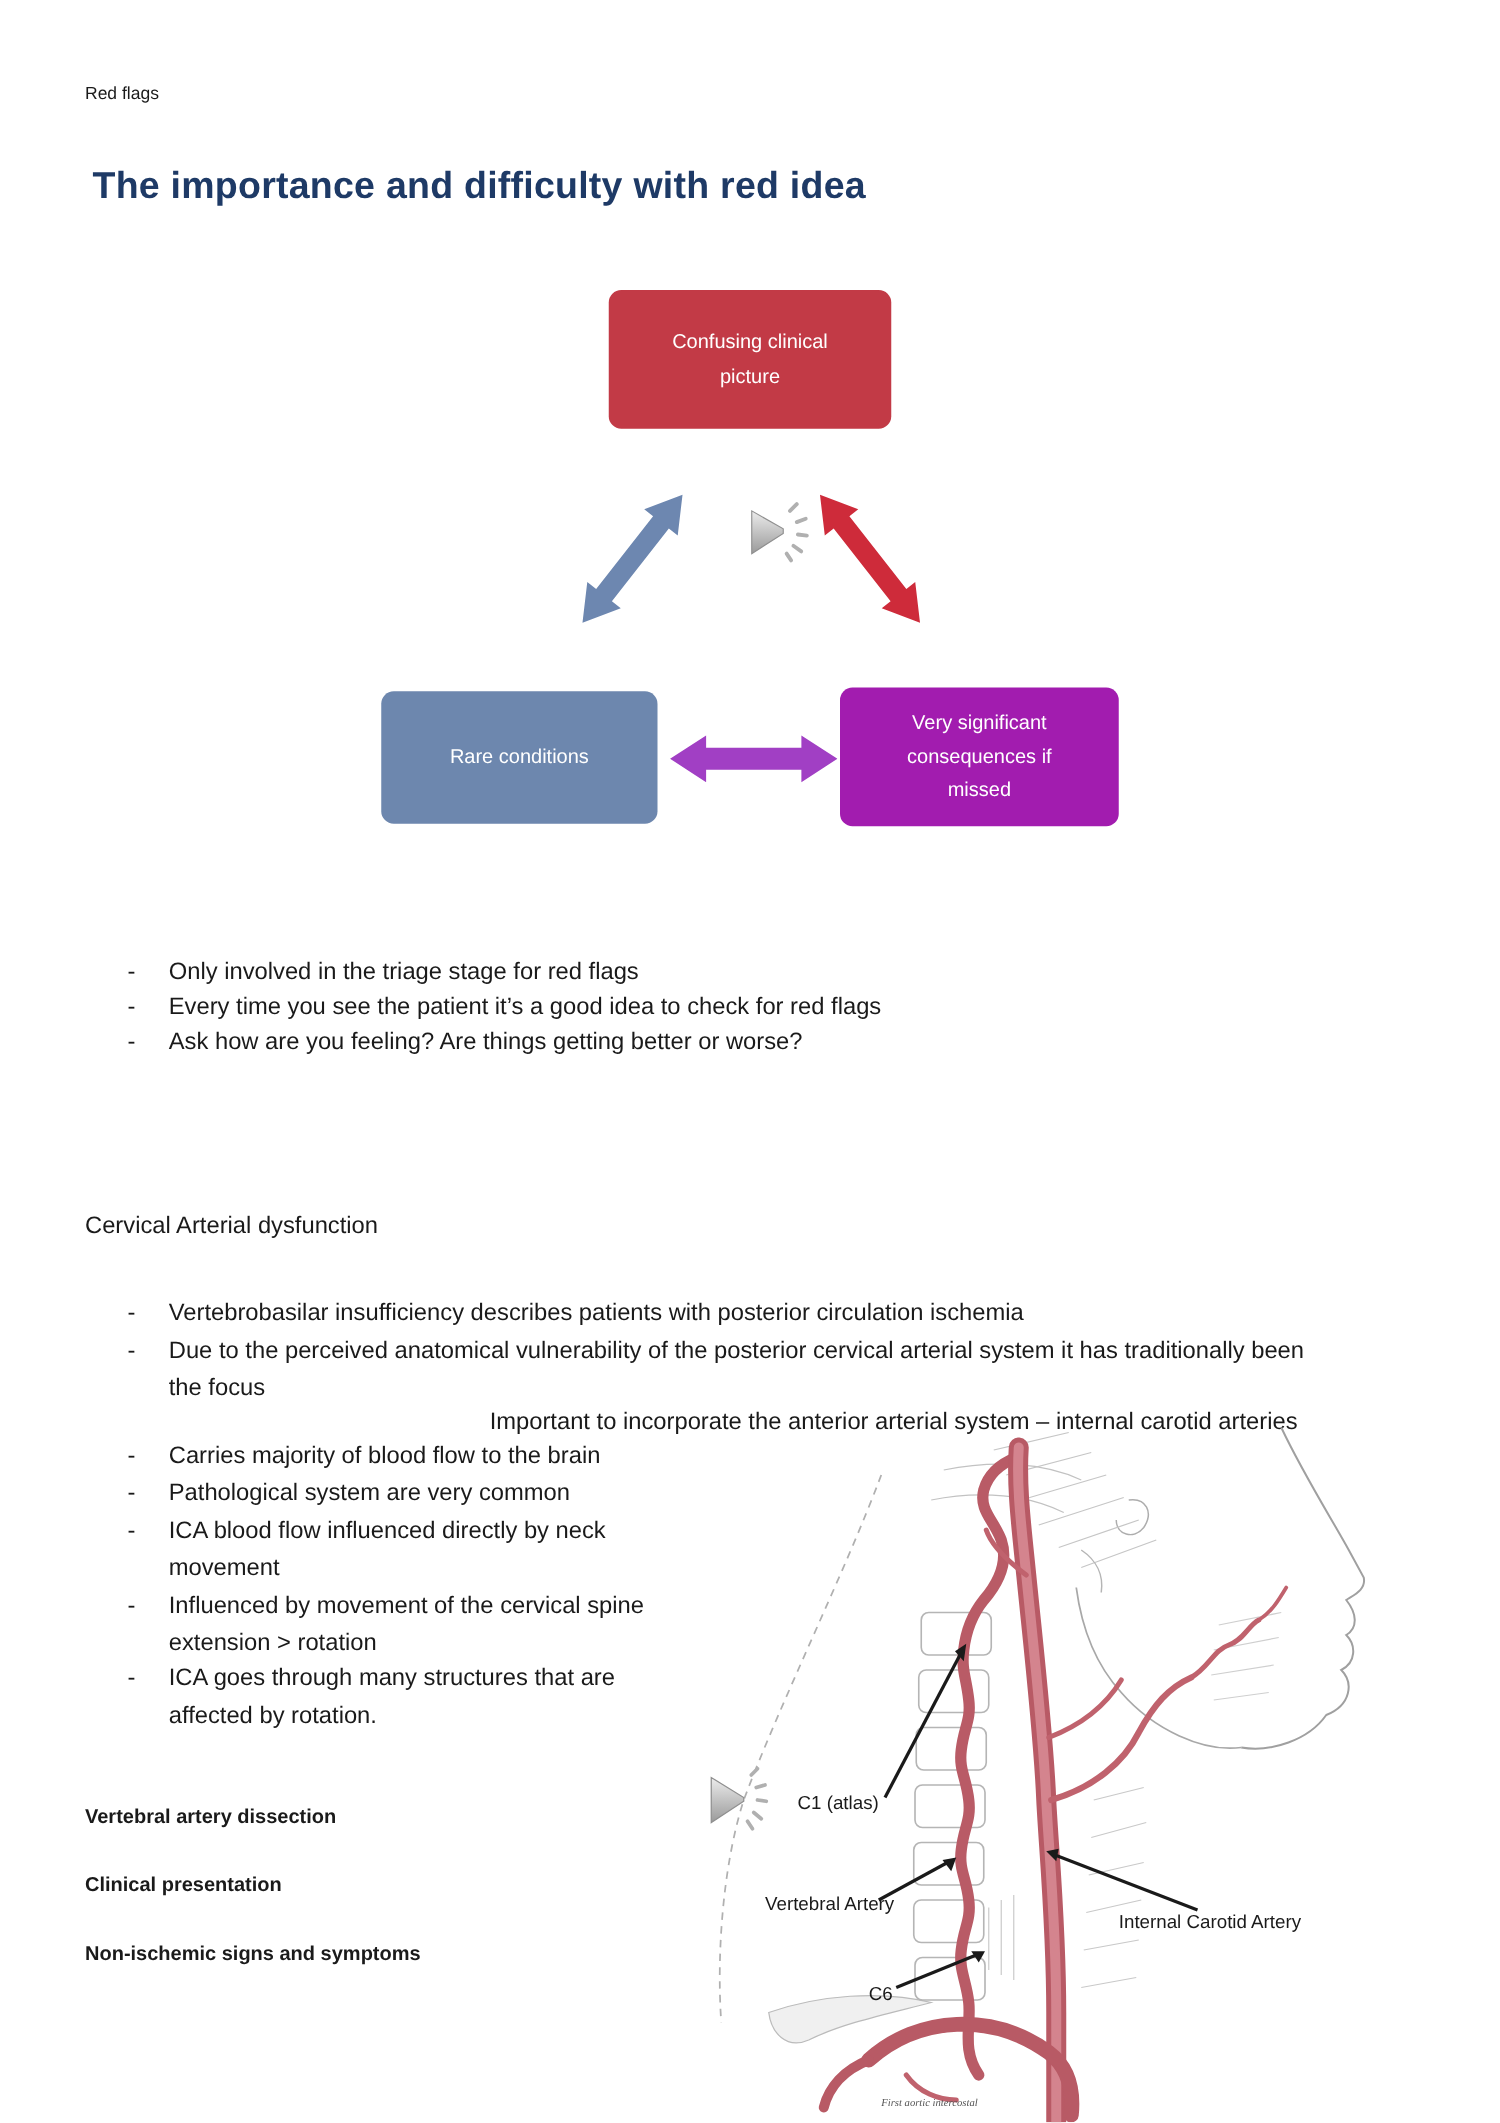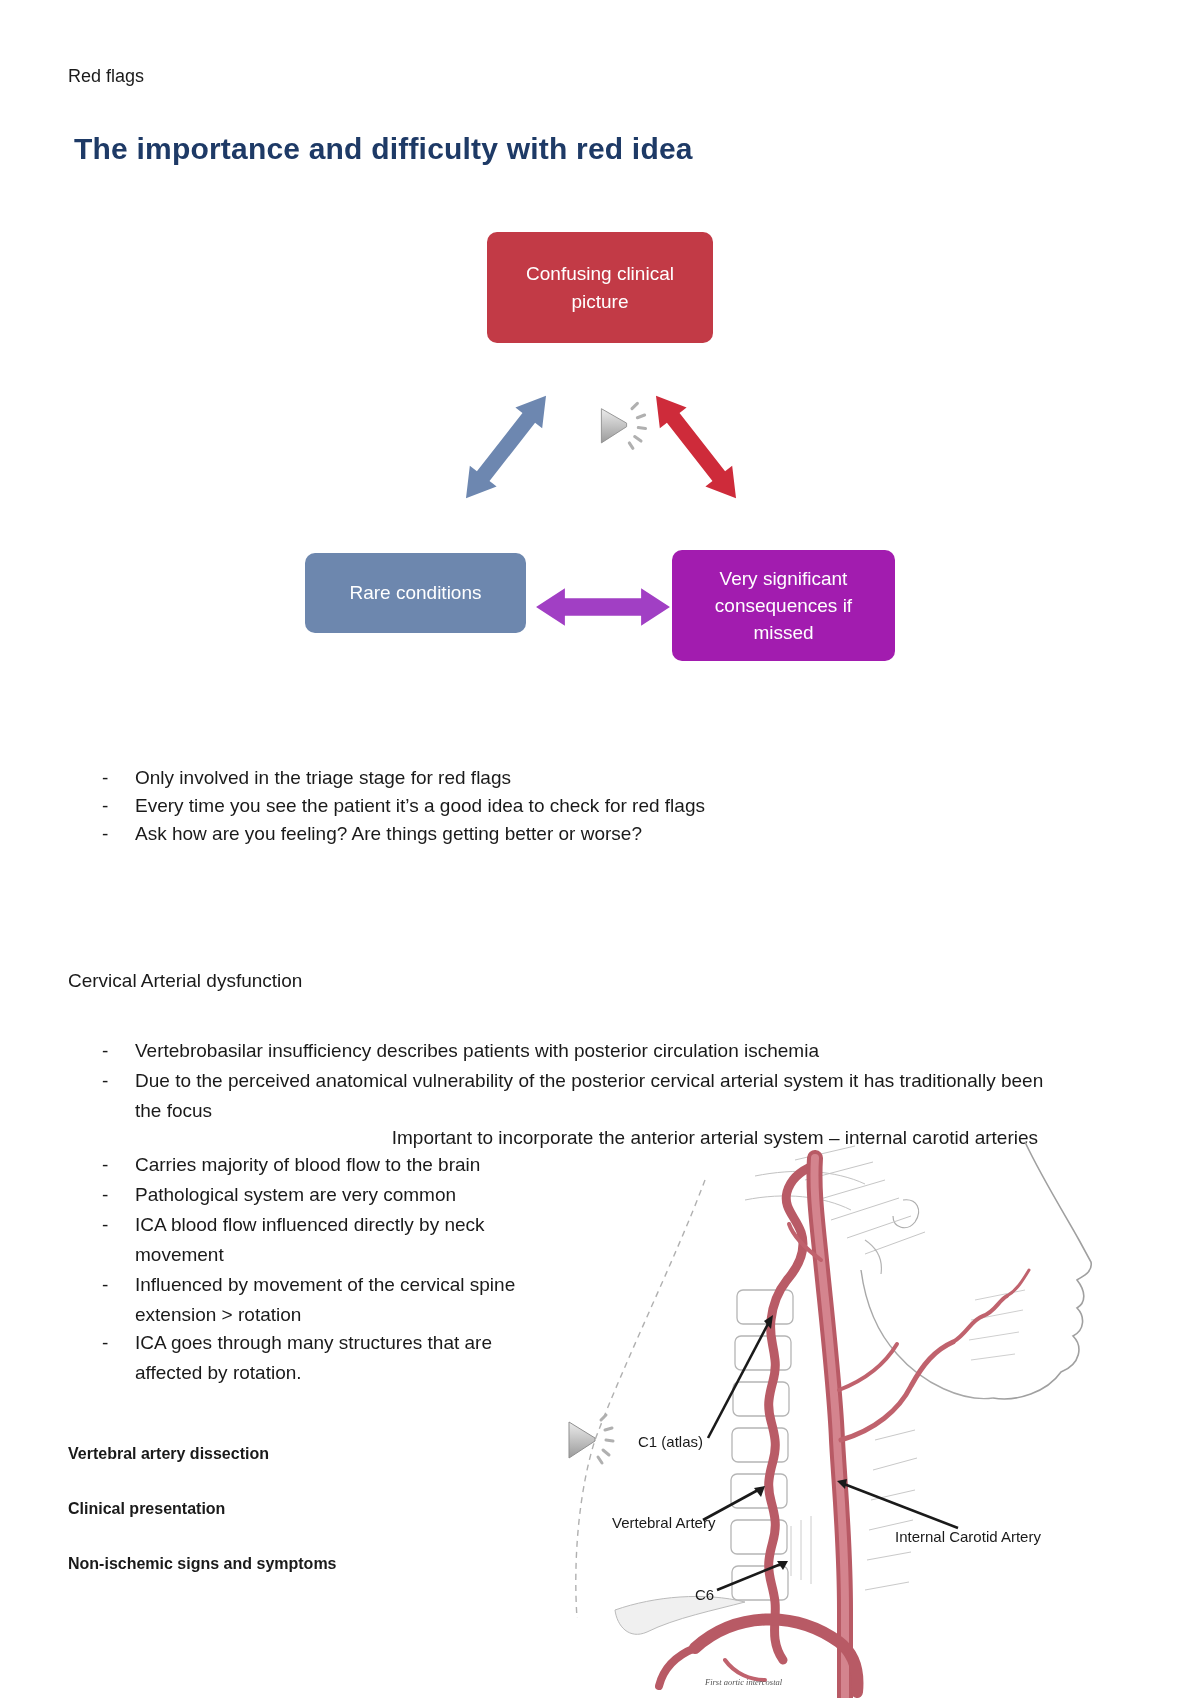--- a/index.html
+++ b/index.html
@@ -1,30 +1,30 @@
 <!DOCTYPE html>
 <html><head>
 <meta charset="utf-8">
 <style>
   html,body{margin:0;padding:0;background:#ffffff;}
   .page{
     position:relative;width:1200px;height:1698px;background:#ffffff;overflow:hidden;
     font-family:"Liberation Sans",sans-serif;color:#1a1a1a;
   }
-  .doc-header{position:absolute;left:68px;top:66px;font-size:18px;}
+  .doc-header{position:absolute;left:68px;top:66px;font-size:14px;}
   .doc-title{position:absolute;left:74px;top:132px;font-size:30px;font-weight:bold;color:#1e3a66;letter-spacing:.2px;}
   .dg-box{
     position:absolute;border-radius:10px;color:#ffffff;
     display:flex;align-items:center;justify-content:center;text-align:center;
-    font-size:19px;line-height:28px;
+    font-size:16px;line-height:28px;
   }
   .dg-box .inner{display:block;}
   .box-confusing{left:487px;top:232px;width:226px;height:111px;background:#c23a46;}
   .box-confusing .inner{width:160px;}
-  .box-rare{left:305px;top:553px;width:221px;height:80px;background:#6d87ae;}
+  .box-rare{left:305px;top:553px;width:221px;height:106px;background:#6d87ae;}
   .box-rare .inner{width:190px;}
   .box-consequences{left:672px;top:550px;width:223px;height:111px;background:#a21caf;}
   .box-consequences .inner{width:170px;line-height:27px;}
   .arrow-svg{position:absolute;}
   .speaker{position:absolute;}
   .bullet-item{position:absolute;font-size:19px;line-height:30px;}
   .bullet-item .dash{position:absolute;left:-33px;top:0;}
   .plain-item{position:absolute;font-size:19px;line-height:30px;}
   .section-heading{position:absolute;left:68px;font-size:19px;}
   .bottom-heading{position:absolute;left:68px;font-size:16px;font-weight:bold;}

